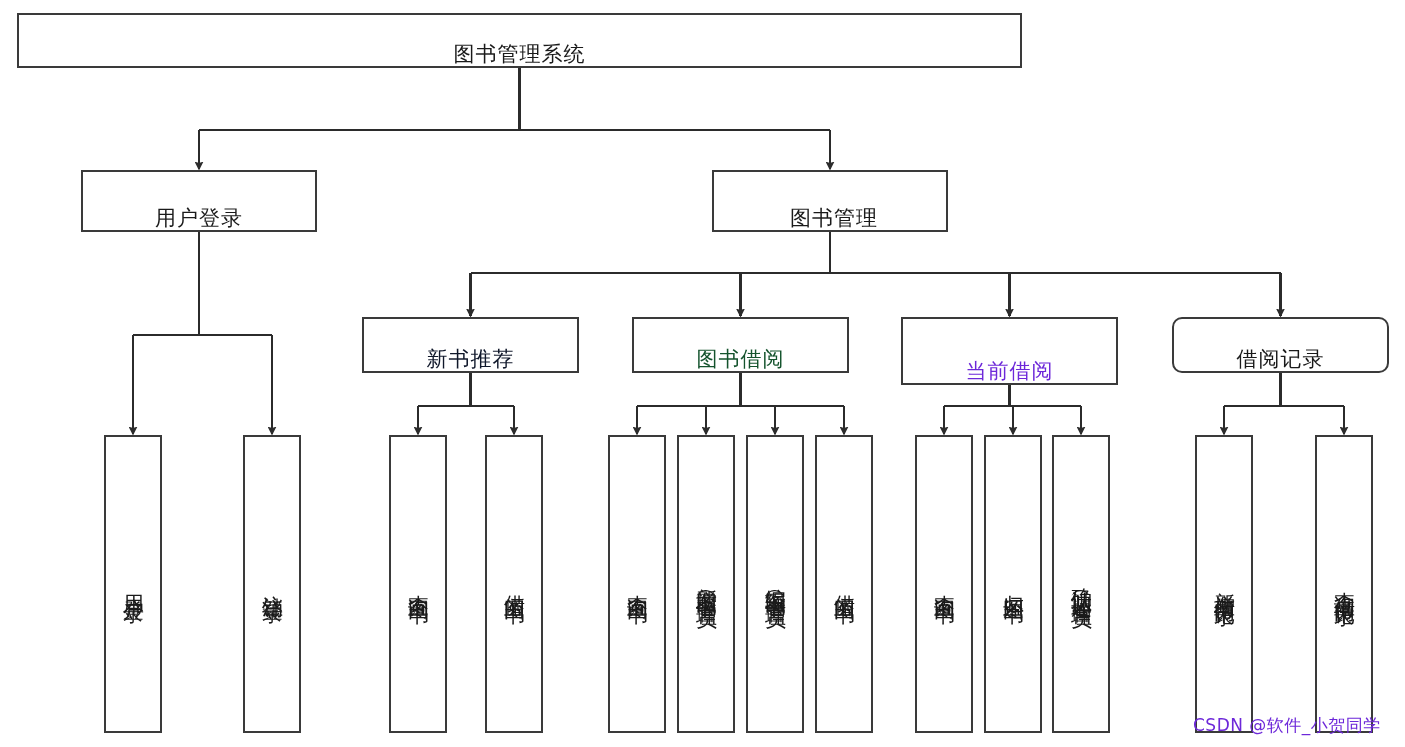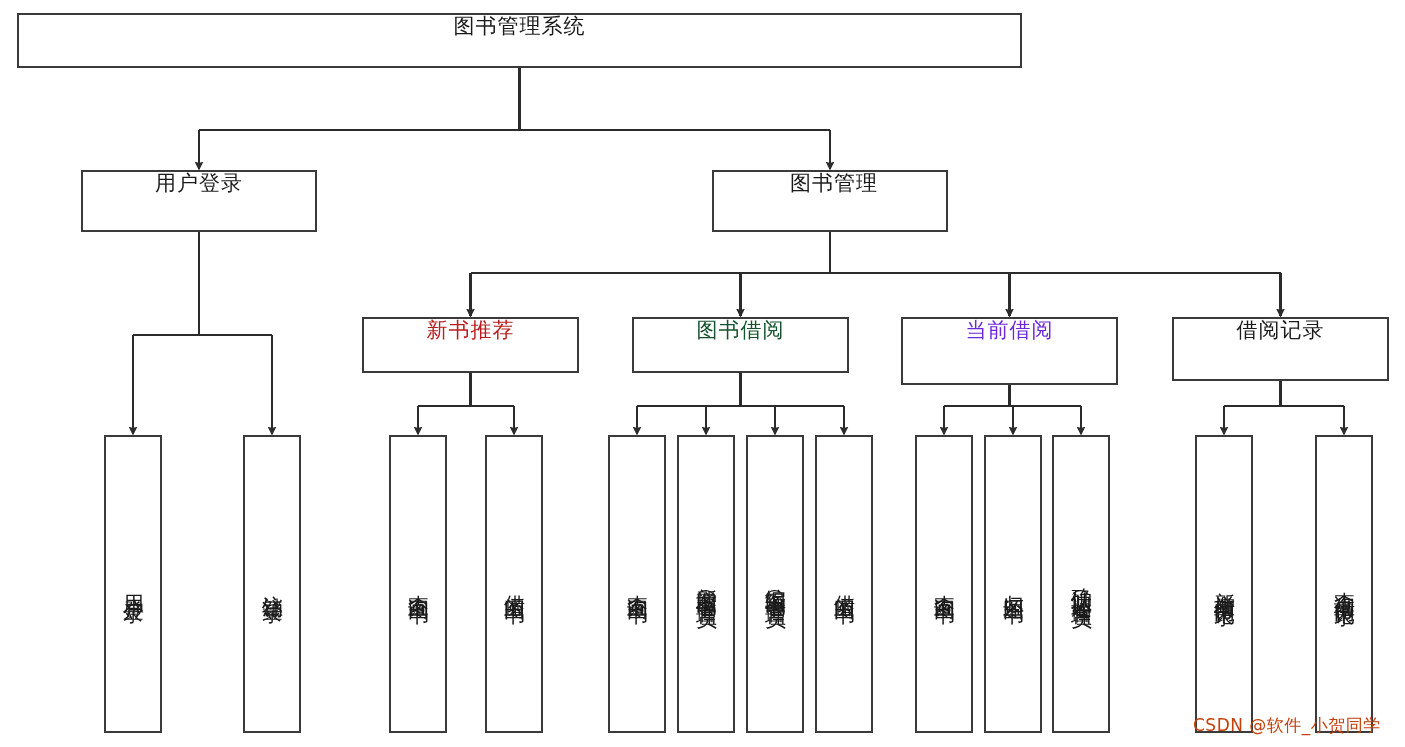--- a/index.html
+++ b/index.html
@@ -23,21 +23,21 @@
     top: 0;
     width: 1405px;
     height: 747px;
   }
   .node {
     position: absolute;
     box-sizing: border-box;
     background: #ffffff;
     border: 2px solid #3a3a3a;
     display: flex;
-    align-items: flex-start;
+    align-items: flex-end;
     justify-content: center;
     color: #1a1a1a;
   }
   .node-h {
     font-size: 21px;
     letter-spacing: 1px;
     line-height: 1.1;
     white-space: nowrap;
   }
   .node-v {
@@ -110,30 +110,30 @@
   <div id="node-layer">
       <div class="node node-h" style="left: 17px; top: 13px; width: 1005px; height: 55px; border-color: rgb(58, 58, 58); background: rgb(255, 255, 255); color: rgb(26, 26, 26);">
         <span>图书管理系统</span>
       </div>
       <div class="node node-h" style="left: 81px; top: 170px; width: 236px; height: 62px; border-color: rgb(58, 58, 58); background: rgb(255, 255, 255); color: rgb(26, 26, 26);">
         <span>用户登录</span>
       </div>
       <div class="node node-h" style="left: 712px; top: 170px; width: 236px; height: 62px; border-color: rgb(58, 58, 58); background: rgb(255, 255, 255); color: rgb(26, 26, 26); padding-left: 8px;">
         <span>图书管理</span>
       </div>
-      <div class="node node-h" style="left: 362px; top: 317px; width: 217px; height: 56px; border-color: rgb(58, 58, 58); background: rgb(255, 255, 255); color: #b91c1c;">
+      <div class="node node-h" style="left: 362px; top: 317px; width: 217px; height: 56px; border-color: rgb(58, 58, 58); background: rgb(255, 255, 255); color: #0f172a;">
         <span>新书推荐</span>
       </div>
       <div class="node node-h" style="left: 632px; top: 317px; width: 217px; height: 56px; border-color: rgb(58, 58, 58); background: rgb(255, 255, 255); color: #14532d;">
         <span>图书借阅</span>
       </div>
       <div class="node node-h" style="left: 901px; top: 317px; width: 217px; height: 68px; border-color: rgb(58, 58, 58); background: rgb(255, 255, 255); color: #6d28d9;">
         <span>当前借阅</span>
       </div>
-      <div class="node node-h" style="left: 1172px; top: 317px; width: 217px; height: 64px; border-color: rgb(58, 58, 58); background: rgb(255, 255, 255); color: rgb(26, 26, 26);">
+      <div class="node node-h" style="left: 1172px; top: 317px; width: 217px; height: 56px; border-color: rgb(58, 58, 58); background: rgb(255, 255, 255); color: rgb(26, 26, 26); border-radius: 10px;">
         <span>借阅记录</span>
       </div>
       <div class="node node-v" style="left: 104px; top: 435px; width: 58px; height: 298px; border-color: rgb(58, 58, 58); background: rgb(255, 255, 255); color: rgb(26, 26, 26);">
         <span>用户登录</span>
       </div>
       <div class="node node-v" style="left: 243px; top: 435px; width: 58px; height: 298px; border-color: rgb(58, 58, 58); background: rgb(255, 255, 255); color: rgb(26, 26, 26);">
         <span>注销登录</span>
       </div>
       <div class="node node-v" style="left: 389px; top: 435px; width: 58px; height: 298px; border-color: rgb(58, 58, 58); background: rgb(255, 255, 255); color: rgb(26, 26, 26);">
         <span>查询图书</span>
@@ -163,14 +163,14 @@
         <span>确认归还（管理员）</span>
       </div>
       <div class="node node-v" style="left: 1195px; top: 435px; width: 58px; height: 298px; border-color: rgb(58, 58, 58); background: rgb(255, 255, 255); color: rgb(26, 26, 26);">
         <span>新增借阅记录</span>
       </div>
       <div class="node node-v" style="left: 1315px; top: 435px; width: 58px; height: 298px; border-color: rgb(58, 58, 58); background: rgb(255, 255, 255); color: rgb(26, 26, 26);">
         <span>查询借阅记录</span>
       </div>
     </div>
 
-  <div class="watermark" style="left: 1193px; top: 714px; color: #c2410c;">CSDN @软件_小贺同学</div>
+  <div class="watermark" style="left: 1193px; top: 714px; color: #6d28d9;">CSDN @软件_小贺同学</div>
 </div>
 
 </body></html>

